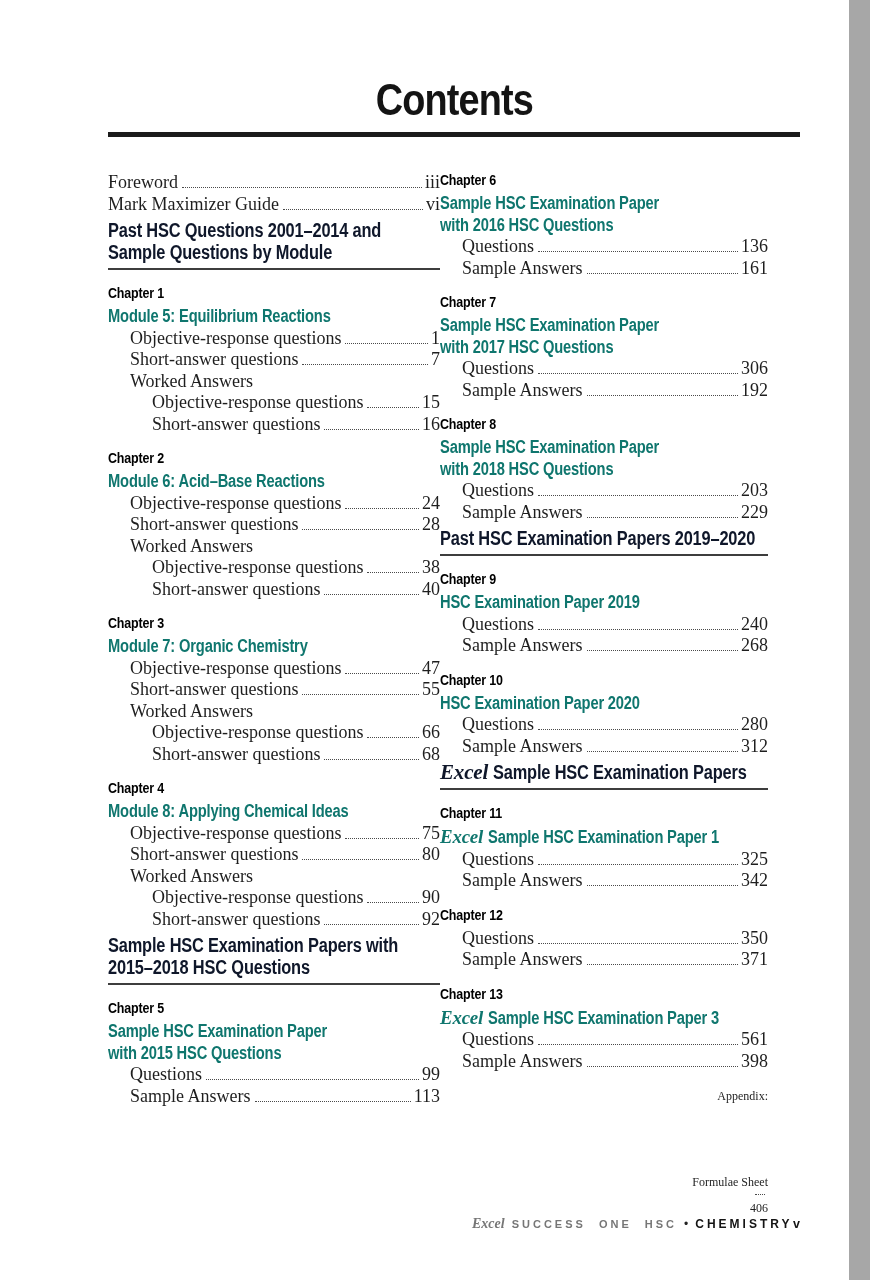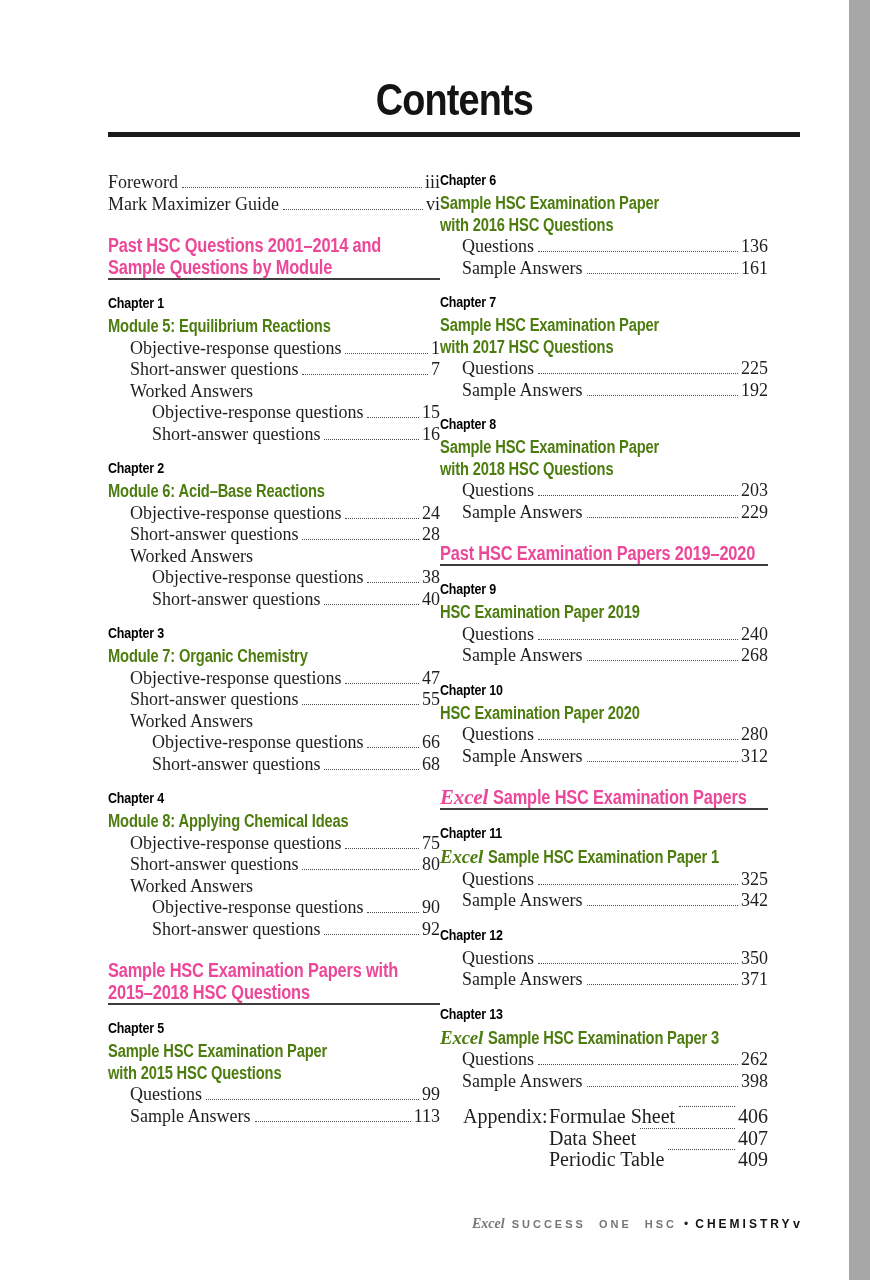--- a/index.html
+++ b/index.html
@@ -25,31 +25,31 @@
   .label{white-space:nowrap;}
   .leader{flex:1 1 auto;min-width:10px;border-bottom:1.7px dotted #4a4a4a;margin:0 3px 3.5px 4px;}
   .pagenum{white-space:nowrap;}
 
   .chapter{margin:15px 0 5px;font-family:"Liberation Sans",sans-serif;font-weight:bold;
            font-size:14.5px;line-height:16px;color:#000000;letter-spacing:-0.2px;}
   .columns .col-left > .chapter:first-child,
   .columns .col-right > .chapter:first-child{margin-top:0;}
 
   .item-title{font-family:"Liberation Sans",sans-serif;font-weight:bold;font-size:17.5px;
-              line-height:21.5px;color:#4d7c0f;letter-spacing:-0.2px;}
-  .section-heading{margin:19px 0 12px;border-bottom:2px solid #3d3d3d;
+              line-height:21.5px;color:#0f766e;letter-spacing:-0.2px;}
+  .section-heading{margin:4px 0 12px;padding-bottom:5px;border-bottom:2px solid #3d3d3d;
                    font-family:"Liberation Sans",sans-serif;font-weight:bold;font-size:19.5px;
-                   line-height:22px;color:#ec4899;letter-spacing:-0.2px;}
+                   line-height:22px;color:#0f172a;letter-spacing:-0.2px;}
   .section-heading .cond,.item-title .cond{transform:scaleX(0.84);}
   .title-line{white-space:nowrap;}
   .excel-prefix{font-family:"Liberation Serif",serif;font-style:italic;font-weight:bold;
                 font-size:1.08em;margin-right:5px;display:inline-block;}
 
   .appendix{margin-top:14px;padding-left:23px;}
-  .appendix-row{display:flex;align-items:flex-start;font-size:20px;line-height:21.5px;}
+  .appendix-row{display:flex;align-items:flex-end;font-size:12px;line-height:21.5px;flex-direction:column;}
   .appendix-prefix{flex:0 0 86px;white-space:nowrap;}
 
   .footer{position:absolute;left:472px;top:1216px;width:328px;display:flex;align-items:baseline;
           font-family:"Liberation Sans",sans-serif;}
   .f-excel{font-family:"Liberation Serif",serif;font-style:italic;font-weight:bold;
            font-size:14px;color:#767676;margin-right:7px;}
   .f-series{font-size:11px;font-weight:bold;letter-spacing:3px;word-spacing:7px;color:#767676;}
   .f-bullet{margin:0 7px;color:#222222;font-size:12px;}
   .f-subject{font-size:12px;font-weight:bold;letter-spacing:3px;color:#141414;}
   .f-page{margin-left:auto;font-size:12.5px;font-weight:bold;color:#141414;}
@@ -222,21 +222,21 @@
             <span class="pagenum">161</span>
           </div>
           <div class="chapter"><span class="cond">Chapter 7</span></div>
           <div class="item-title">
             <div class="title-line"><span class="cond">Sample HSC Examination Paper</span></div>
             <div class="title-line"><span class="cond">with 2017 HSC Questions</span></div>
           </div>
           <div class="row i1">
             <span class="label">Questions</span>
             <span class="leader"></span>
-            <span class="pagenum">225</span>
+            <span class="pagenum">306</span>
           </div>
           <div class="row i1">
             <span class="label">Sample Answers</span>
             <span class="leader"></span>
             <span class="pagenum">192</span>
           </div>
           <div class="chapter"><span class="cond">Chapter 8</span></div>
           <div class="item-title">
             <div class="title-line"><span class="cond">Sample HSC Examination Paper</span></div>
             <div class="title-line"><span class="cond">with 2018 HSC Questions</span></div>
@@ -310,21 +310,21 @@
             <span class="leader"></span>
             <span class="pagenum">371</span>
           </div>
           <div class="chapter"><span class="cond">Chapter 13</span></div>
           <div class="item-title">
             <div class="title-line"><span class="excel-prefix">Excel</span><span class="cond">Sample HSC Examination Paper 3</span></div>
           </div>
           <div class="row i1">
             <span class="label">Questions</span>
             <span class="leader"></span>
-            <span class="pagenum">262</span>
+            <span class="pagenum">561</span>
           </div>
           <div class="row i1">
             <span class="label">Sample Answers</span>
             <span class="leader"></span>
             <span class="pagenum">398</span>
           </div>
           <div class="appendix">
             <div class="appendix-row">
               <span class="appendix-prefix">Appendix:</span>
               <span class="label">Formulae Sheet</span>

